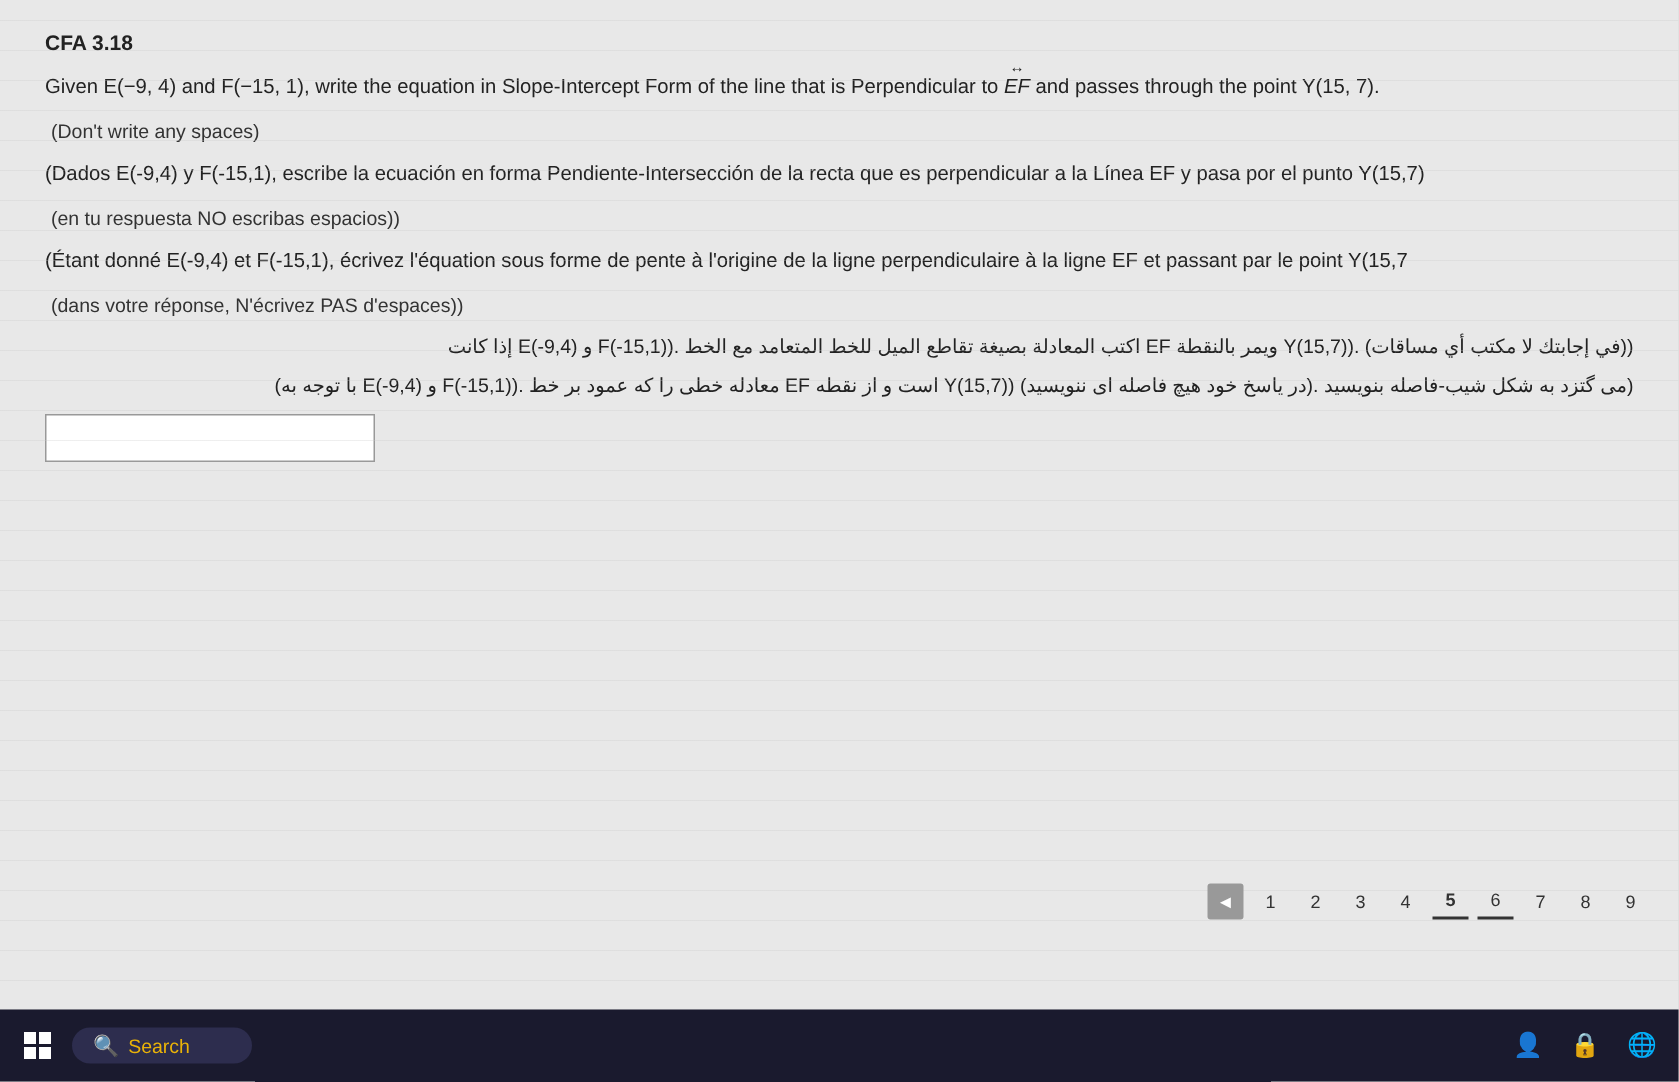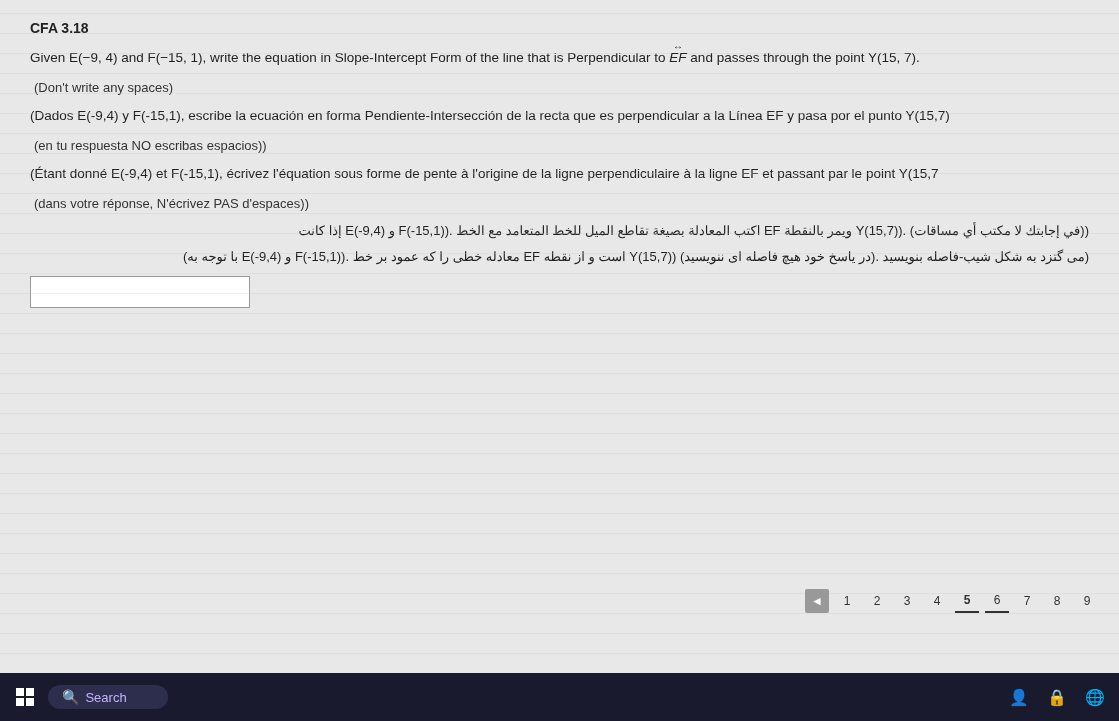--- a/index.html
+++ b/index.html
@@ -175,21 +175,21 @@
       cursor: pointer;
       min-width: 120px;
     }
 
     .search-icon-wrap {
       color: #aaa;
       font-size: 14px;
     }
 
     .search-text {
-      color: #c4b5fd;
+      color: #eab308;
       font-size: 13px;
     }
 
     .taskbar-spacer {
       flex: 1;
     }
 
     .taskbar-right {
       display: flex;
       align-items: center;

